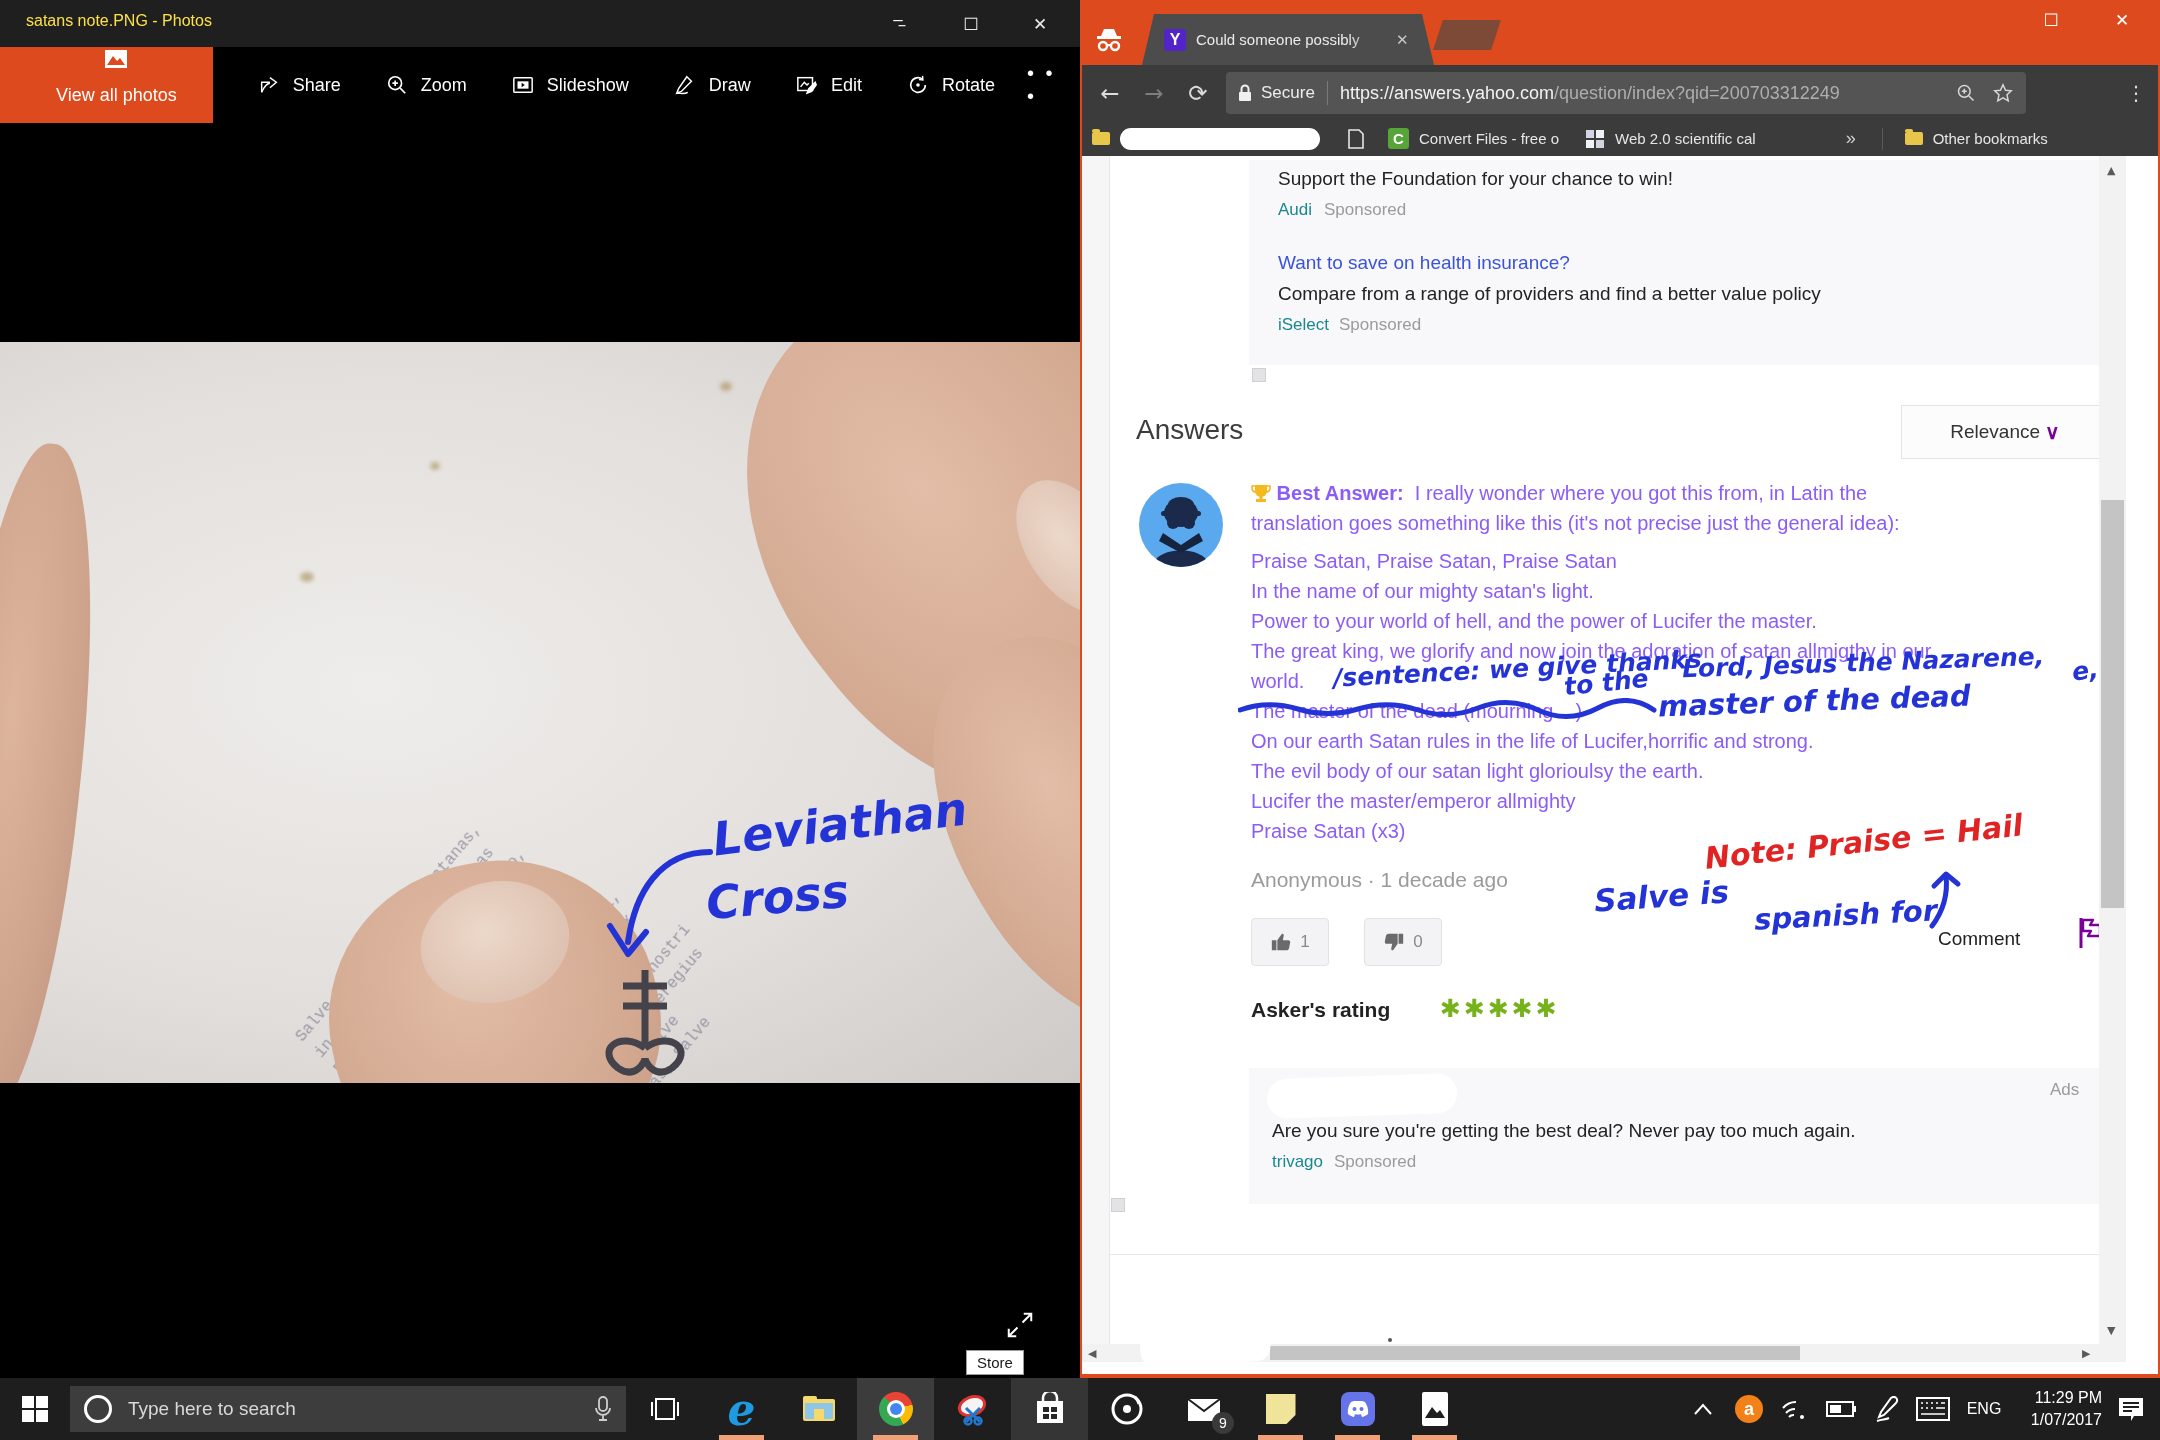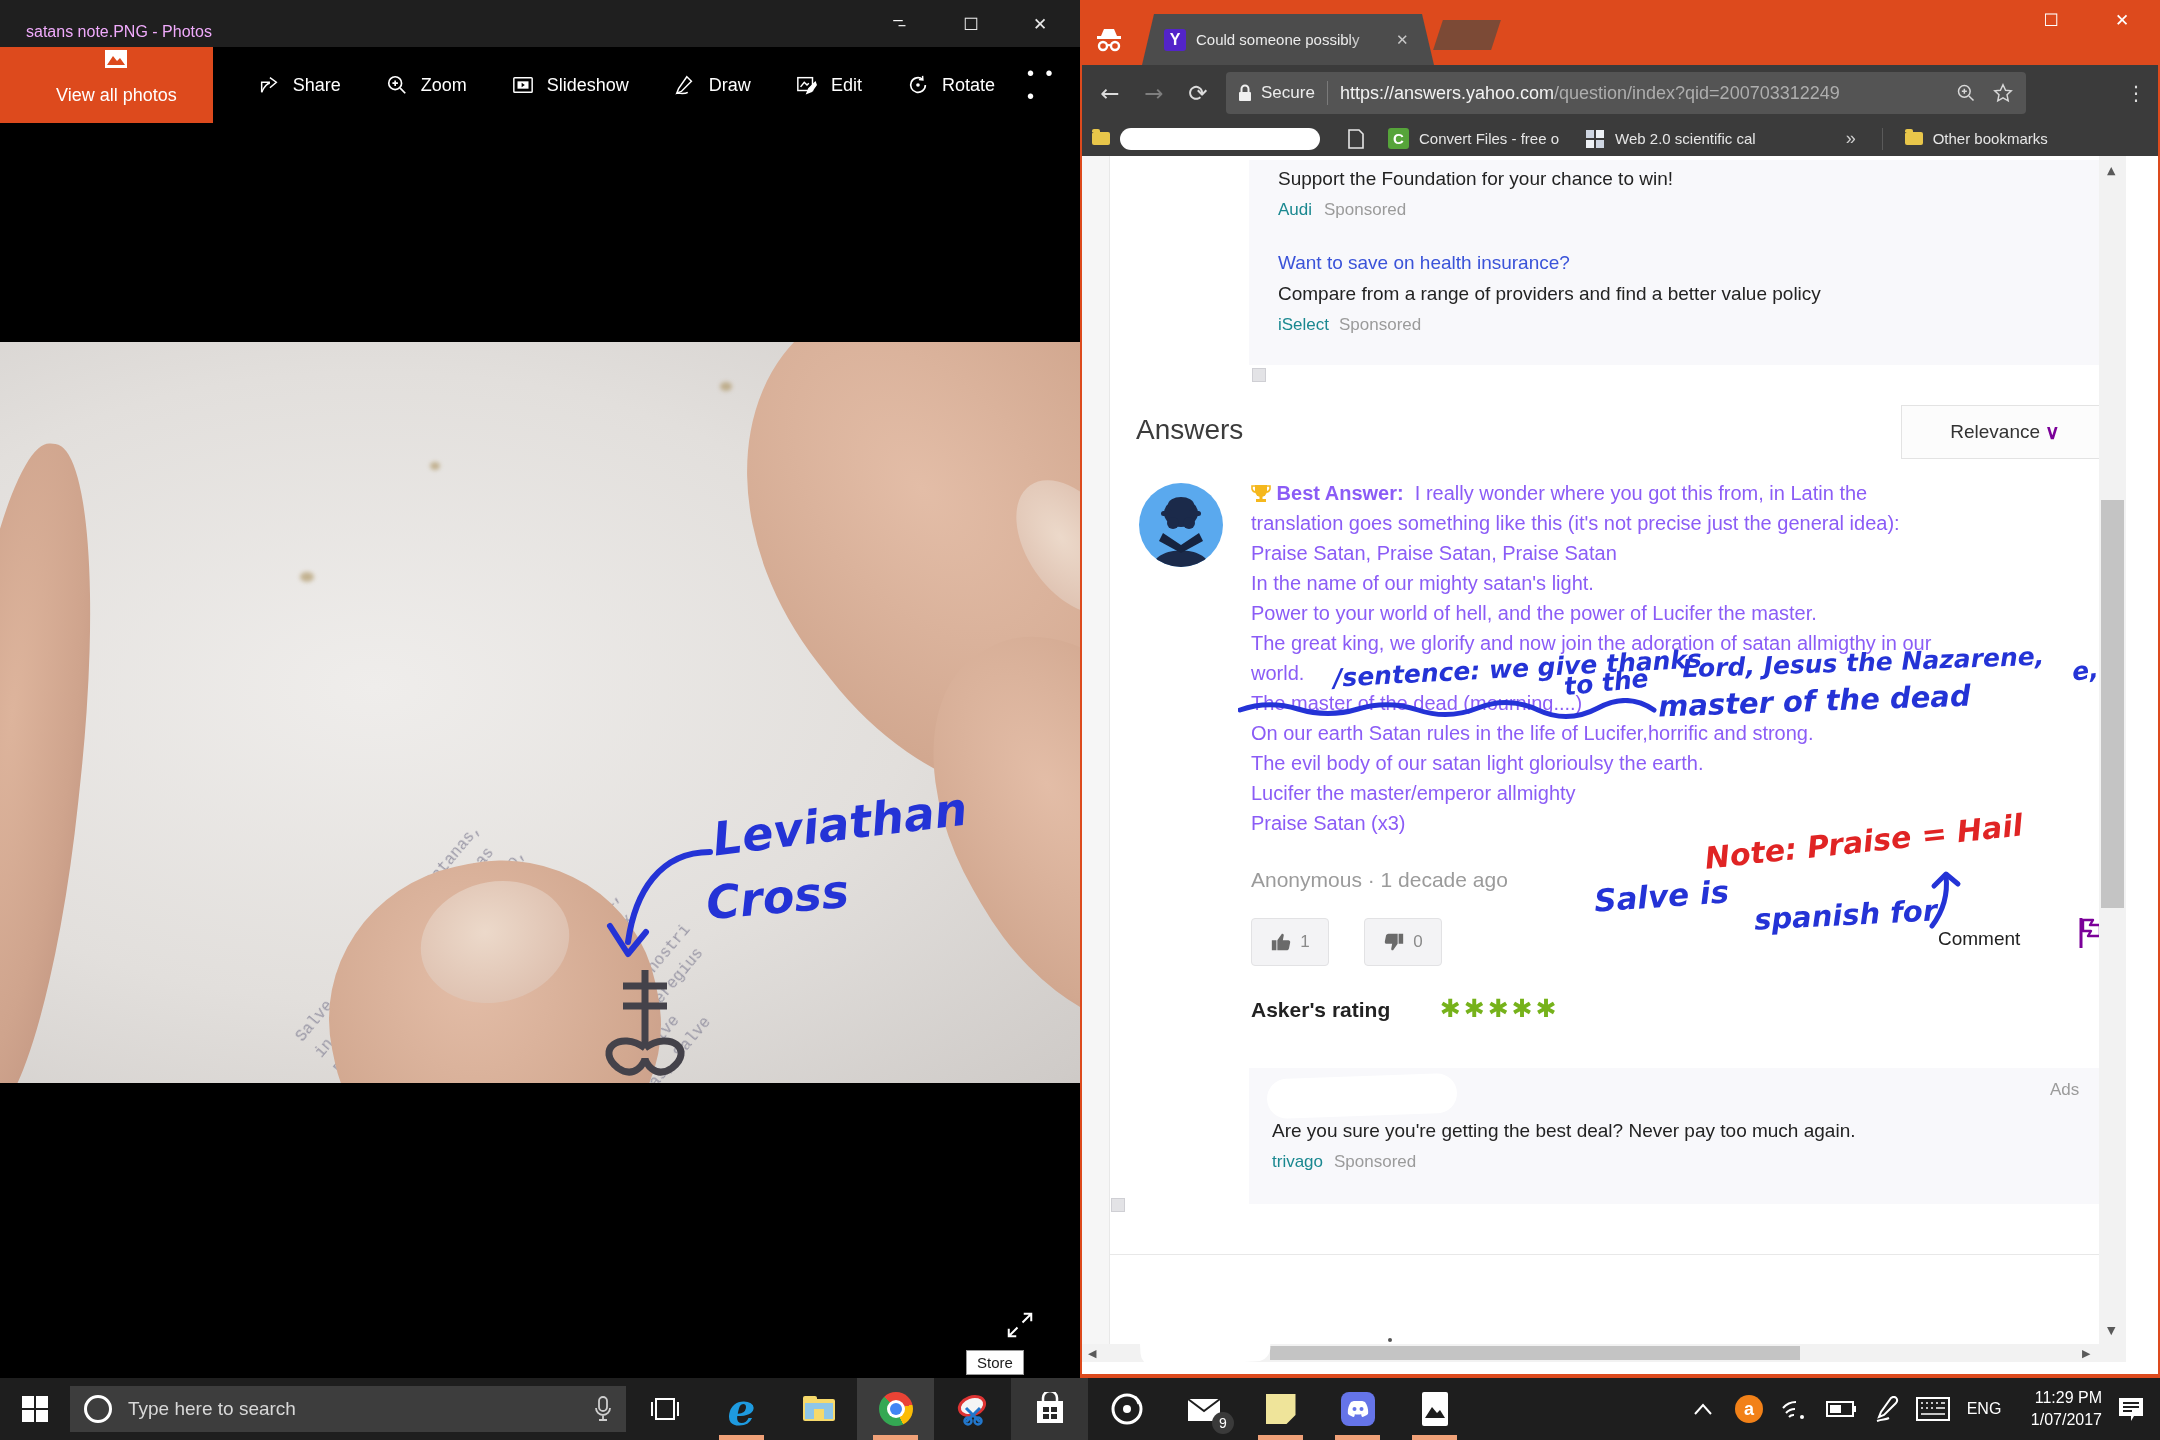--- a/index.html
+++ b/index.html
@@ -2,21 +2,21 @@
 <html><head>
 <meta charset="utf-8">
 <style>
   html,body{margin:0;padding:0;background:#000;}
   #screen{position:relative;width:2160px;height:1440px;overflow:hidden;
     font-family:"Liberation Sans",sans-serif;background:#0d0d0d;}
   .abs{position:absolute;}
   
   #photos-win{left:0;top:0;width:1080px;height:1378px;background:#000;}
   #photos-titlebar{left:0;top:0;width:1080px;height:47px;background:#1f1f1f;color:#fff;}
-  .pt-title{left:26px;top:23px;font-size:16px;color:#f0abfc;}
+  .pt-title{left:26px;top:12px;font-size:16px;color:#fde047;}
   .winbtn{width:46px;height:47px;display:flex;align-items:center;justify-content:center;
     color:#e8e8e8;font-size:17px;top:0;font-family:"DejaVu Sans",sans-serif;}
   #photos-toolbar{left:0;top:47px;width:1080px;height:76px;background:#000;display:flex;align-items:stretch;}
   .viewall{width:231px;display:flex;align-items:center;gap:14px;padding-left:20px;color:#fff;font-size:18px;box-sizing:border-box;flex-direction:column;}
   .ptool{display:flex;align-items:center;gap:12px;color:#fff;font-size:18px;padding:0 22px;}
   .picon{width:24px;height:24px;display:inline-flex;align-items:center;justify-content:center;}
   .pmore{color:#fff;font-size:20px;letter-spacing:3px;display:flex;align-items:center;padding:0 10px;}
   
   #photo{left:0;top:342px;width:1080px;height:741px;background:#cfccca;overflow:hidden;}
   .paper{left:-80px;top:-60px;width:1300px;height:900px;
@@ -343,21 +343,21 @@
           <svg width="20" height="20" viewBox="0 0 20 20" style="display:inline-block;vertical-align:-3px;">
               <path d="M4 2 H16 V8 A6 6 0 0 1 4 8 Z" fill="#f5b81d"></path>
               <path d="M4 3 H1 V6 A4 4 0 0 0 5 9 M16 3 H19 V6 A4 4 0 0 1 15 9" stroke="#f5b81d" stroke-width="1.6" fill="none"></path>
               <rect x="8.5" y="12" width="3" height="4" fill="#f5b81d"></rect>
               <rect x="5" y="16" width="10" height="3" fill="#f5b81d"></rect>
             </svg>
           <b>Best Answer:</b>&nbsp;
           <span>I really wonder where you got this from, in Latin the</span>
         </div>
         <div class="aline" style="line-height:30px;">translation goes something like this (it's not precise just the general idea):</div>
-        <div class="aline" style="line-height:30px;">Praise Satan, Praise Satan, Praise Satan</div>
+        <div class="aline" style="line-height:30px;margin-top:8px;">Praise Satan, Praise Satan, Praise Satan</div>
         <div class="aline" style="line-height:30px;">In the name of our mighty satan's light.</div>
         <div class="aline" style="line-height:30px;">Power to your world of hell, and the power of Lucifer the master.</div>
         <div class="aline" style="line-height:30px;">The great king, we glorify and now join the adoration of satan allmigthy in our</div>
         <div class="aline" style="line-height:30px;">world.</div>
         <div class="aline" style="line-height:30px;">The master of the dead (mourning....)</div>
         <div class="aline" style="line-height:30px;">On our earth Satan rules in the life of Lucifer,horrific and strong.</div>
         <div class="aline" style="line-height:30px;">The evil body of our satan light glorioulsy the earth.</div>
         <div class="aline" style="line-height:30px;">Lucifer the master/emperor allmighty</div>
         <div class="aline" style="line-height:30px;">Praise Satan (x3)</div>
       </div>

